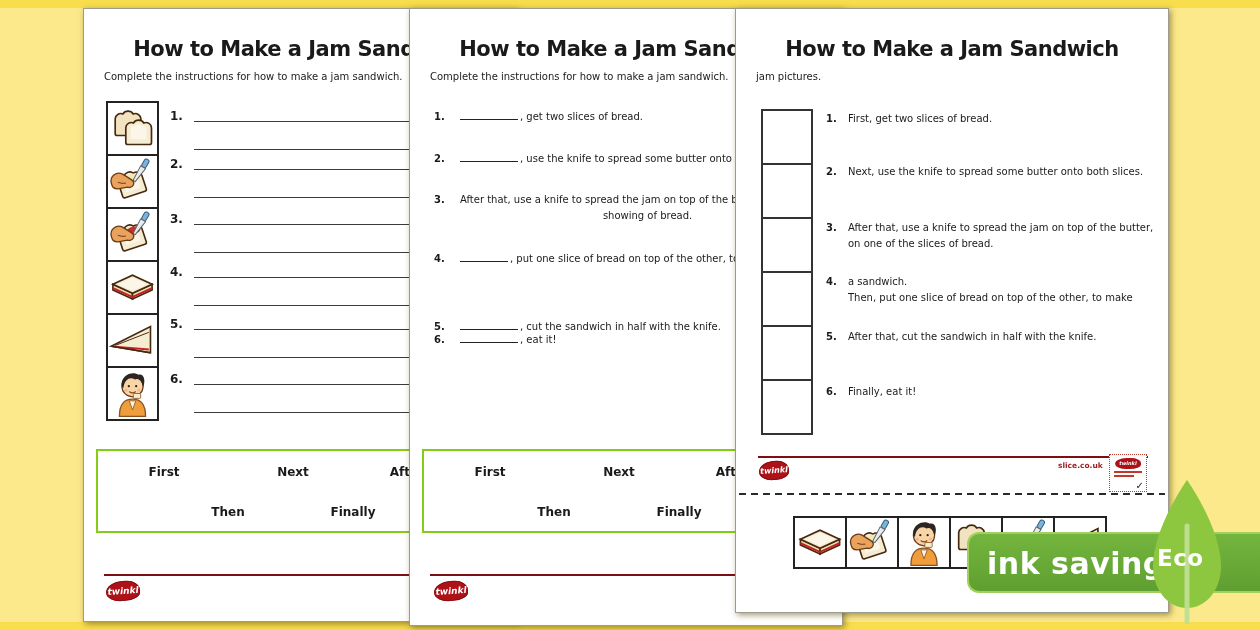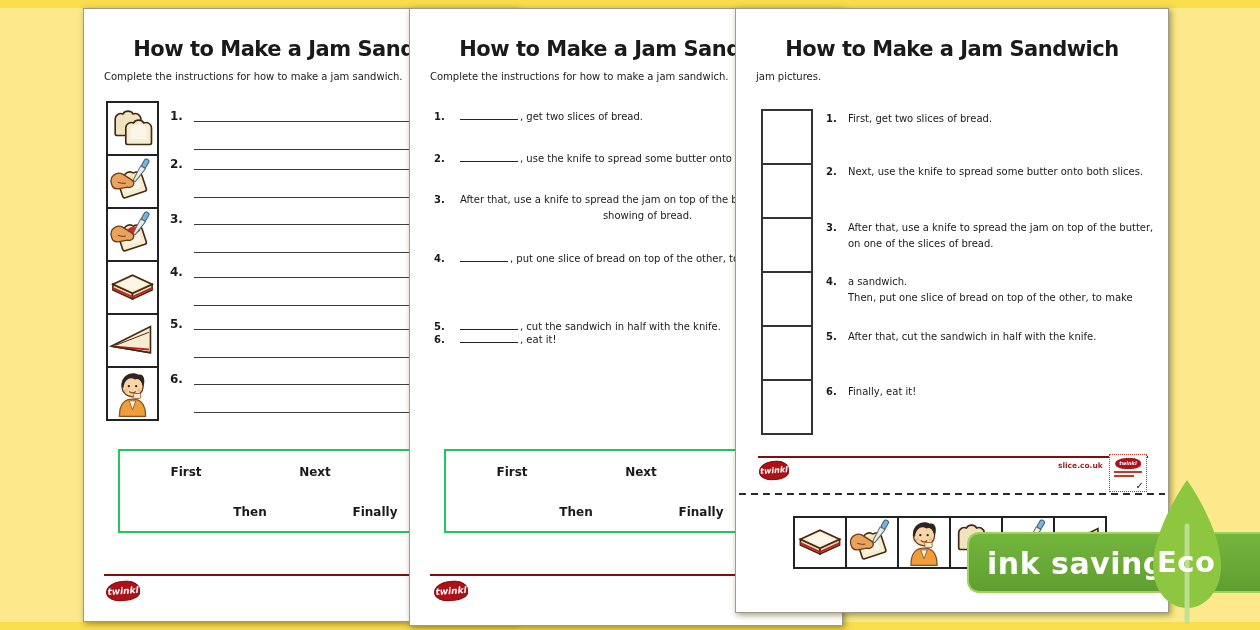--- a/index.html
+++ b/index.html
@@ -20,22 +20,22 @@
   .instructions{position:absolute;left:20px;top:60px;width:398px;font-size:10px;line-height:16px;}
 
   
   .img-box{position:absolute;left:22px;width:53px;height:55px;border:2px solid #222;
            background:#fff;box-sizing:border-box;}
   .img-box svg{width:100%;height:100%;display:block;}
   .p1-row{position:absolute;left:86px;width:330px;height:46px;}
   .p1-num{position:absolute;left:0;top:0;font-size:12px;font-weight:700;}
   .wline{position:absolute;left:24px;width:300px;height:0;border-bottom:1.6px solid #3a3a3a;}
 
-  .word-bank{position:absolute;left:34px;top:440px;width:390px;height:84px;
-             border:2px solid #22c55e;box-sizing:border-box;background:#fff;}
+  .word-bank{position:absolute;left:12px;top:440px;width:390px;height:84px;
+             border:2px solid #84cc16;box-sizing:border-box;background:#fff;}
   .wb-word{position:absolute;transform:translateX(-50%);font-size:12px;font-weight:600;white-space:nowrap;}
 
   .footer-rule{position:absolute;height:2px;background:#7e0e12;}
   .twinkl-blob{position:absolute;background:#ad1219;color:#fff;font-size:9px;font-weight:700;
                font-style:italic;text-align:center;border-radius:55% 45% 50% 50%/60% 55% 45% 50%;
                width:34px;height:20px;line-height:20px;transform:rotate(-4deg);
                box-shadow:0 0 0 1px #8c0e13 inset;}
 
   
   .p2-row{position:absolute;left:24px;width:420px;white-space:nowrap;font-size:10px;line-height:16px;}
@@ -65,21 +65,21 @@
               background:#fff;box-sizing:border-box;}
   .strip-cell svg{width:100%;height:100%;display:block;}
 
   
   .eco-banner{position:absolute;left:967px;top:532px;width:293px;height:61px;z-index:6;
               background:linear-gradient(180deg,#74b53e,#5f9f31);
               border:2px solid #a2d05f;border-right:none;border-radius:12px 0 0 12px;box-sizing:border-box;}
   .eco-banner-label{position:absolute;left:18px;top:12px;font-size:30px;font-weight:600;
                     color:#fff;letter-spacing:.5px;}
   .eco-leaf{position:absolute;left:1147px;top:476px;width:80px;height:148px;z-index:7;}
-  .eco-label{position:absolute;left:1157px;top:545px;font-size:29px;font-weight:700;color:#fff;
+  .eco-label{position:absolute;left:1157px;top:545px;font-size:23px;font-weight:700;color:#fff;
              z-index:8;letter-spacing:.5px;}
 </style>
 </head>
 <body>
 
 <div class="edge-bar top"></div>
 <div class="edge-bar bottom"></div>
 
 <div class="page" id="page-left">
   <div class="page-title">How to Make a Jam Sandwich</div>

